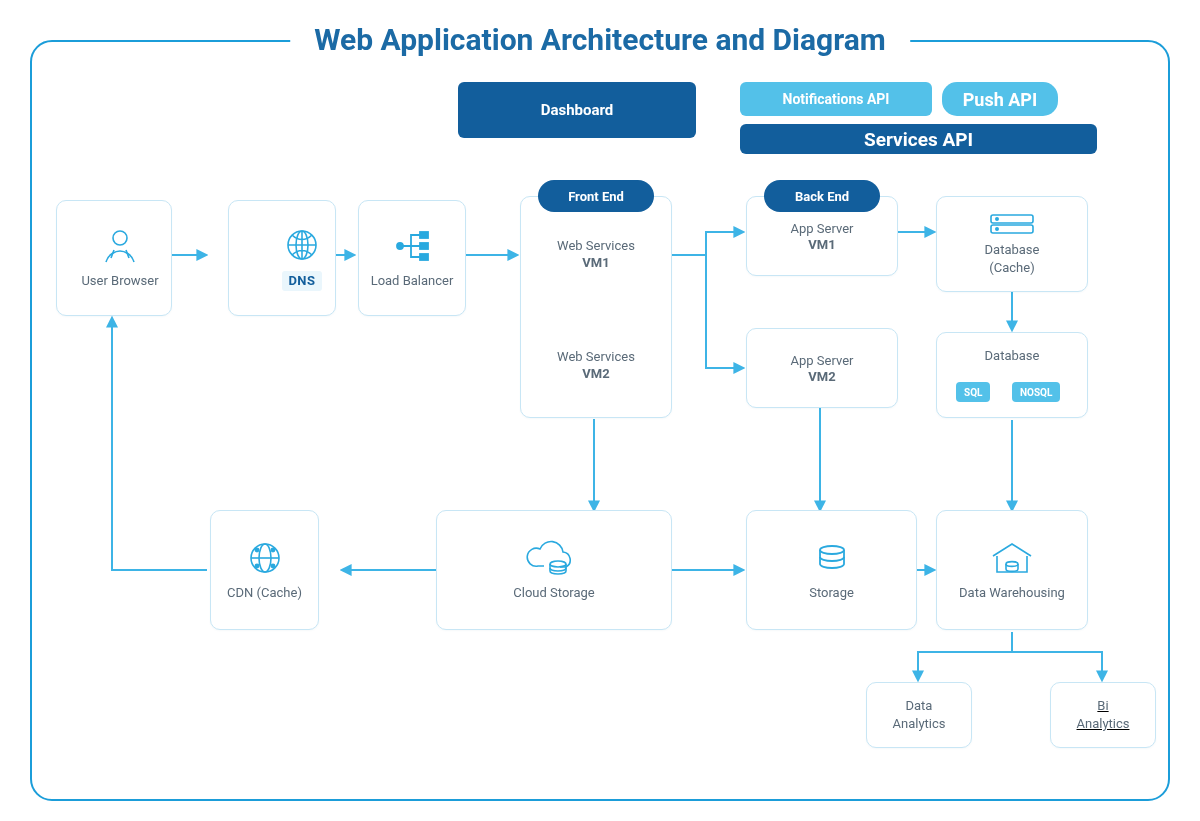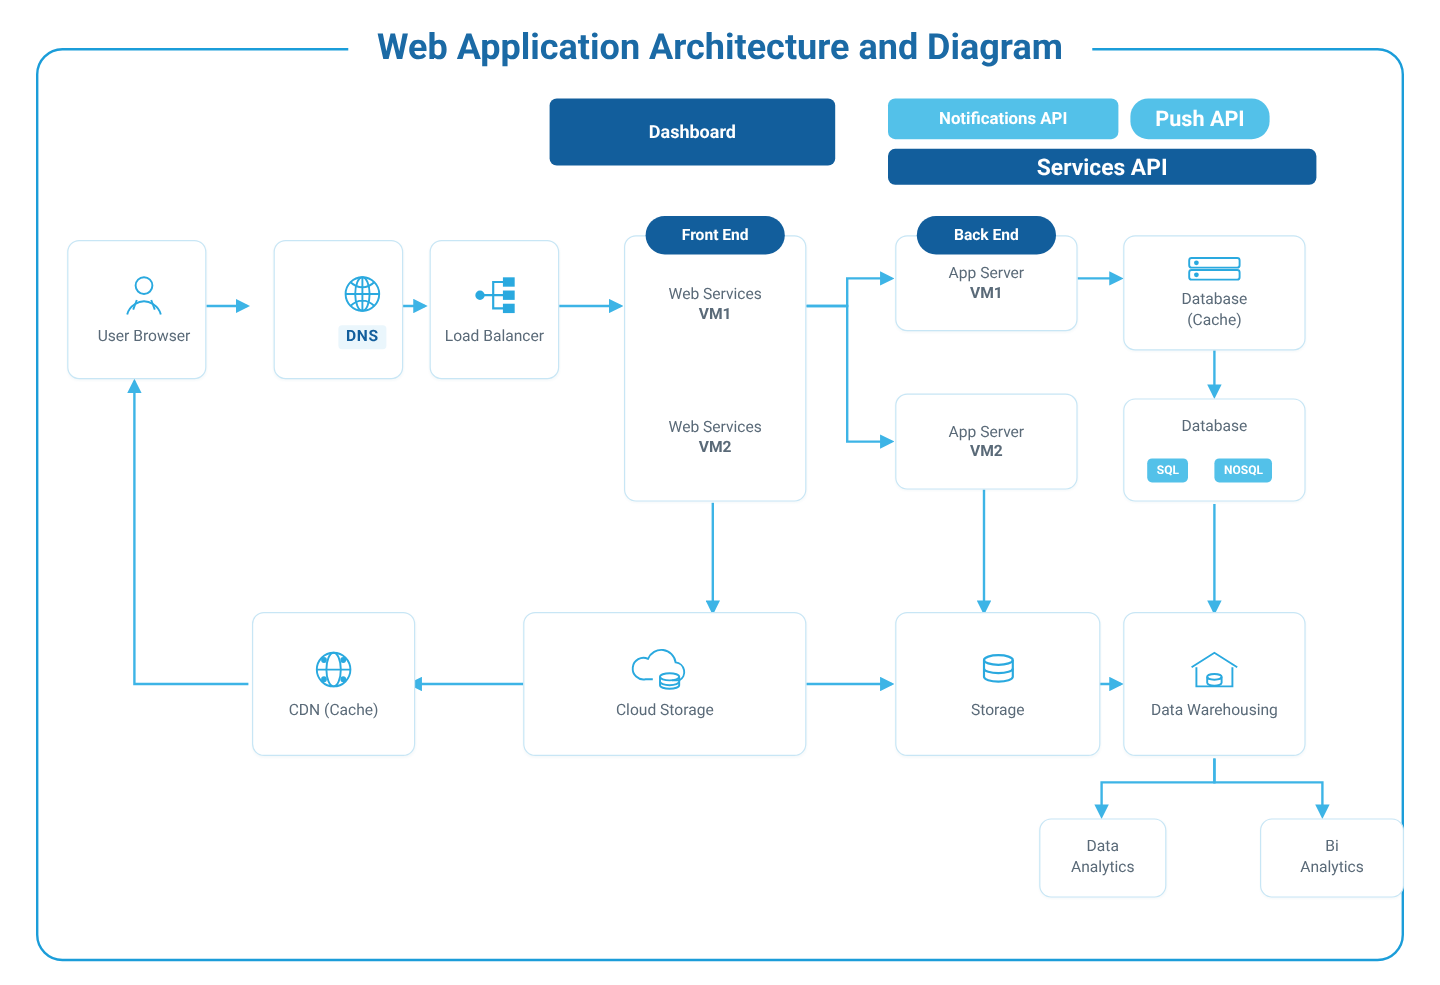--- a/index.html
+++ b/index.html
@@ -237,21 +237,21 @@
 <div class="box" style="left:936px; top:332px; width:152px; height:86px; justify-content:flex-start; padding-top:14px;">
   <div class="label">Database</div>
 </div>
 <div class="chip" style="left:956px; top:382px;">
   <span>SQL</span>
 </div>
 <div class="chip" style="left:1012px; top:382px;">
   <span>NOSQL</span>
 </div>
 
-<div class="box" style="left:210px; top:510px; width:136px; height:120px;">
+<div class="box" style="left:210px; top:510px; width:109px; height:120px;">
   <div class="icon">
     <svg viewBox="0 0 40 40" fill="none" stroke="currentColor" stroke-width="1.6">
       <circle cx="20" cy="20" r="14"></circle>
       <ellipse cx="20" cy="20" rx="6" ry="14"></ellipse>
       <path d="M6 20h28"></path>
       <circle cx="12" cy="12" r="1.6" fill="currentColor"></circle>
       <circle cx="28" cy="12" r="1.6" fill="currentColor"></circle>
       <circle cx="12" cy="28" r="1.6" fill="currentColor"></circle>
       <circle cx="28" cy="28" r="1.6" fill="currentColor"></circle>
     </svg>
@@ -291,16 +291,16 @@
       <path d="M17 26v5c0 1.3 2.7 2.4 6 2.4s6-1.1 6-2.4v-5"></path>
     </svg>
   </div>
   <div class="label">Data Warehousing</div>
 </div>
 
 <div class="box" style="left:866px; top:682px; width:106px; height:66px;">
   <div class="label" style="white-space:pre-line;">Data
 Analytics</div>
 </div>
-<div class="box" style="left:1050px; top:682px; width:120px; height:66px;">
+<div class="box" style="left:1050px; top:682px; width:106px; height:66px;text-decoration:underline;">
   <div class="label" style="white-space:pre-line;">Bi
 Analytics</div>
 </div>
 
 </body></html>

